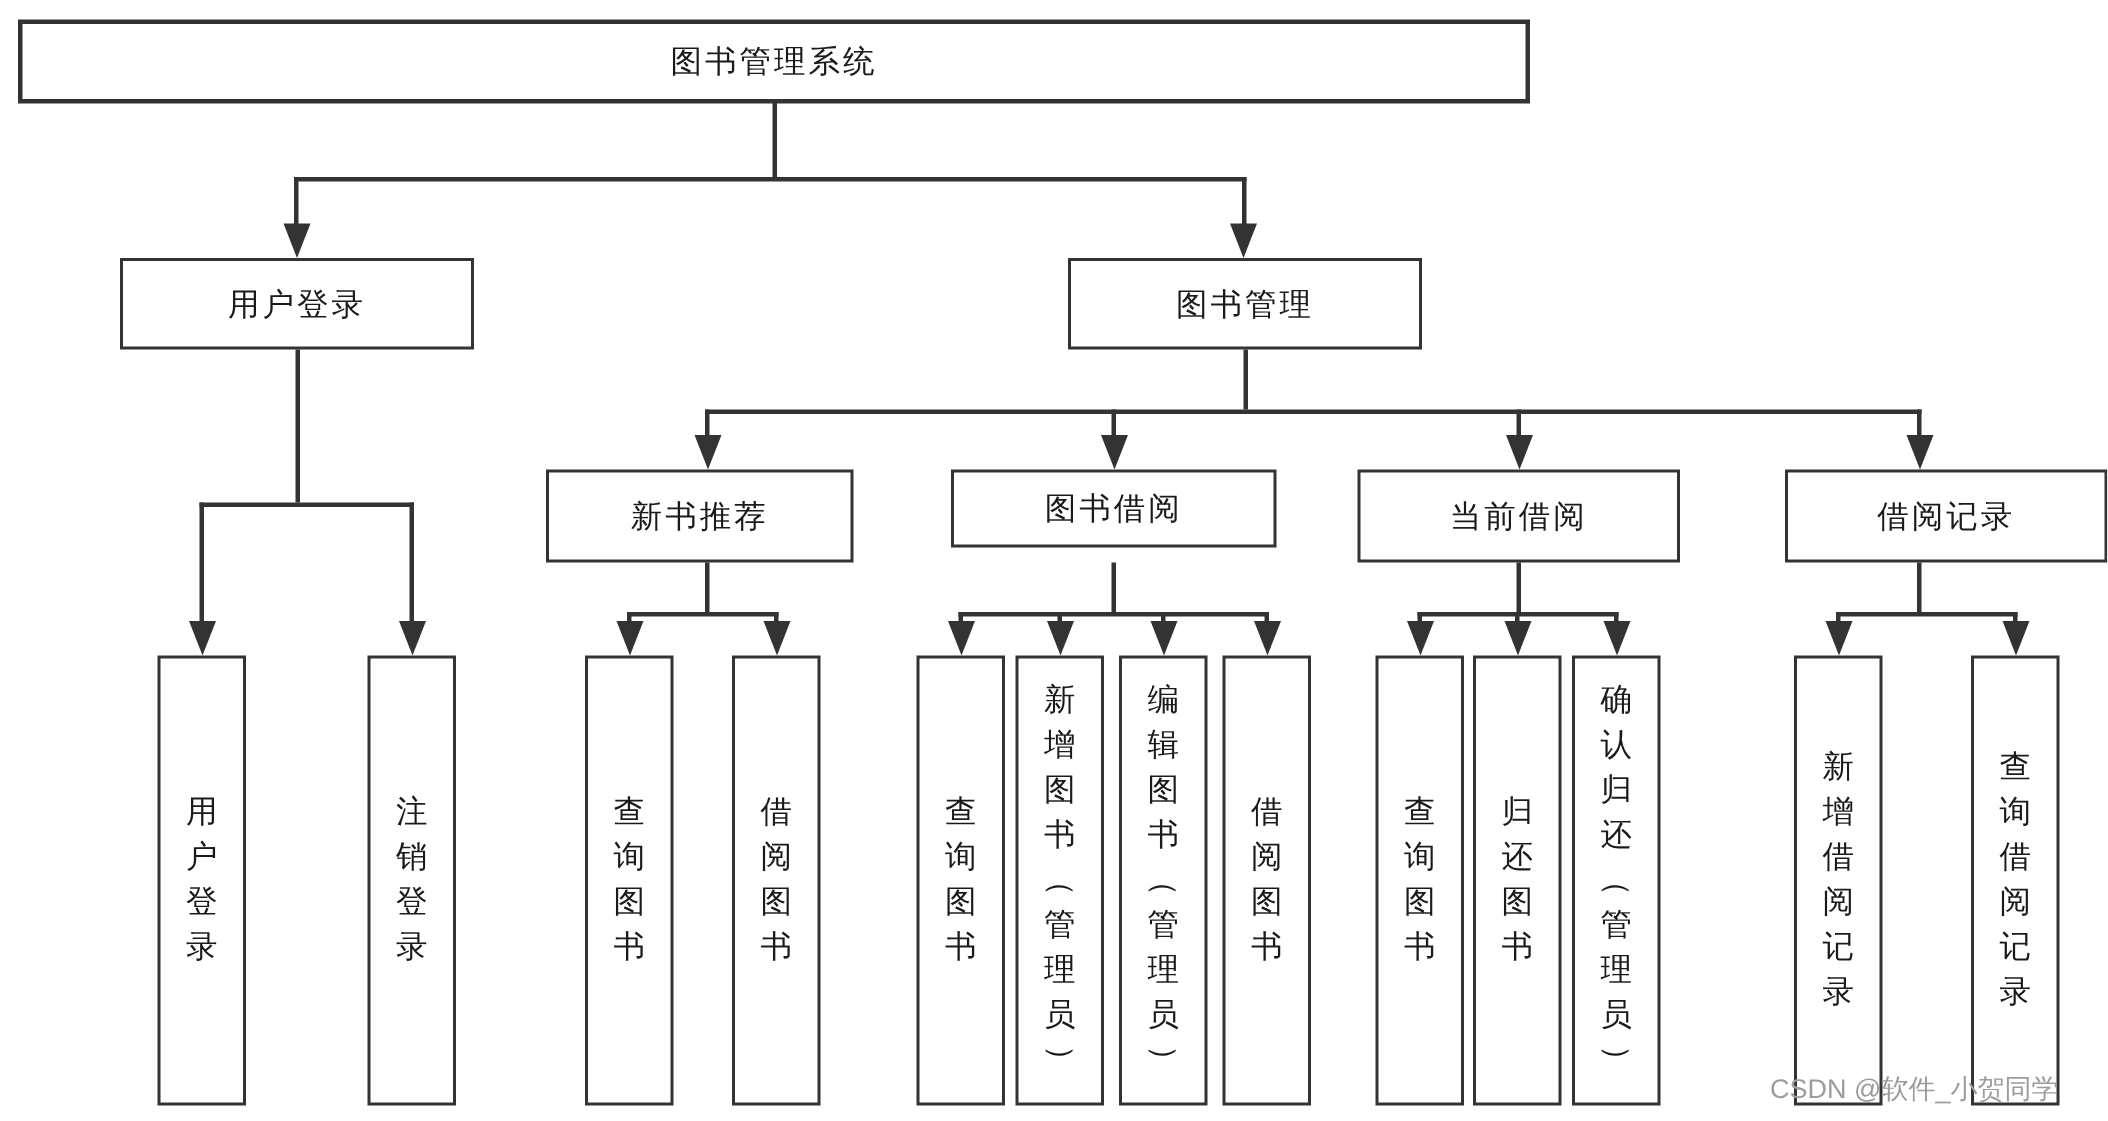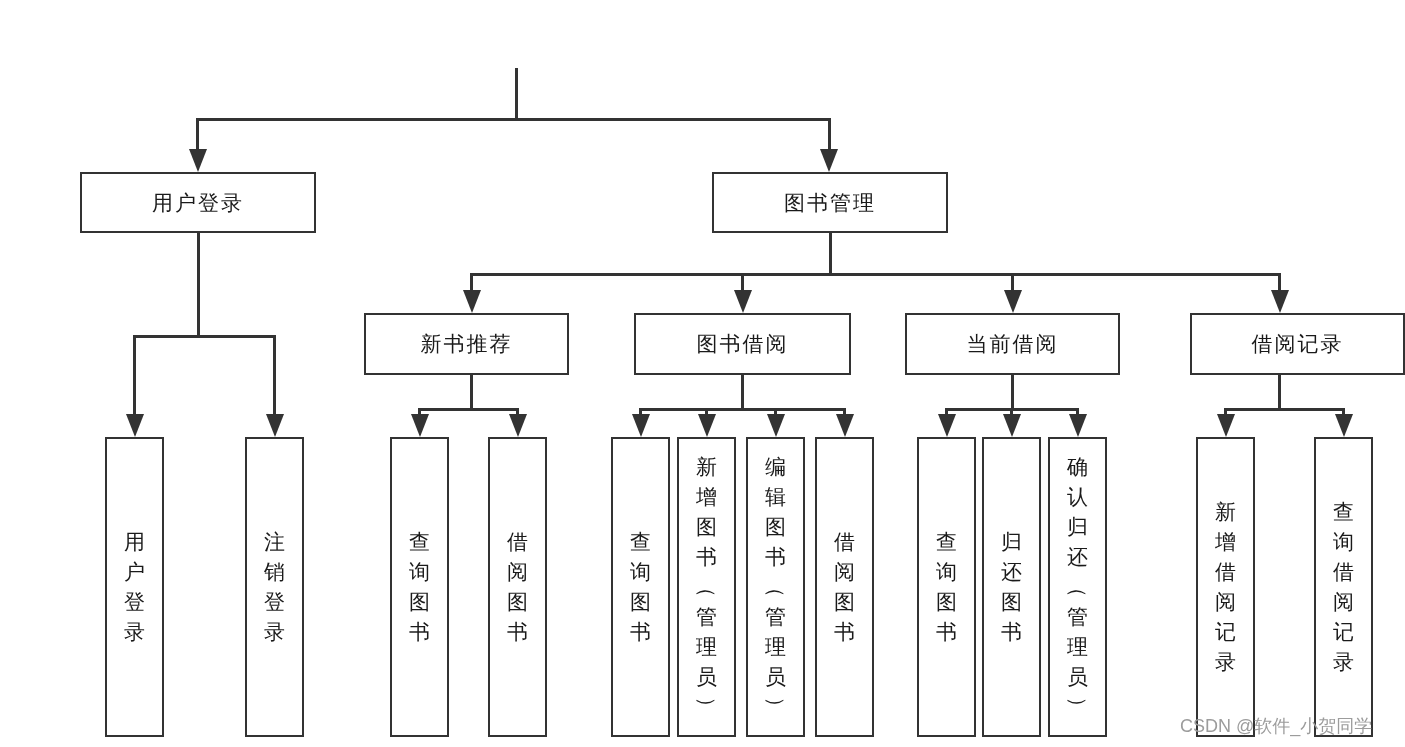--- a/index.html
+++ b/index.html
@@ -52,26 +52,27 @@
     position:absolute;left:1180px;top:714px;
     font-size:18px;color:var(--wm);
     white-space:nowrap;z-index:5;
   }
 </style>
 </head>
 <body>
 
 <div id="canvas">
 
+  <div class="hbox root" style="left:12px;top:13px;width:1008px;height:56px;">图书管理系统</div>
 
   <div class="hbox" style="left:712px;top:172px;width:236px;height:61px;">图书管理</div>
   <div class="hbox" style="left:80px;top:172px;width:236px;height:61px;">用户登录</div>
 
   <div class="hbox" style="left:364px;top:313px;width:205px;height:62px;">新书推荐</div>
-  <div class="hbox" style="left:634px;top:313px;width:217px;height:62px;">图书借阅</div>
+  <div class="hbox" style="left:634px;top:313px;width:217px;height:52px;">图书借阅</div>
   <div class="hbox" style="left:905px;top:313px;width:215px;height:62px;">当前借阅</div>
   <div class="hbox" style="left:1172px;top:313px;width:215px;height:62px;margin-left:18px;">借阅记录</div>
 
   <div class="vbox vtext" style="left:105px;">
       <span>用</span>
       <span>户</span>
       <span>登</span>
       <span>录</span>
     </div>
   <div class="vbox vtext" style="left:245px;">

